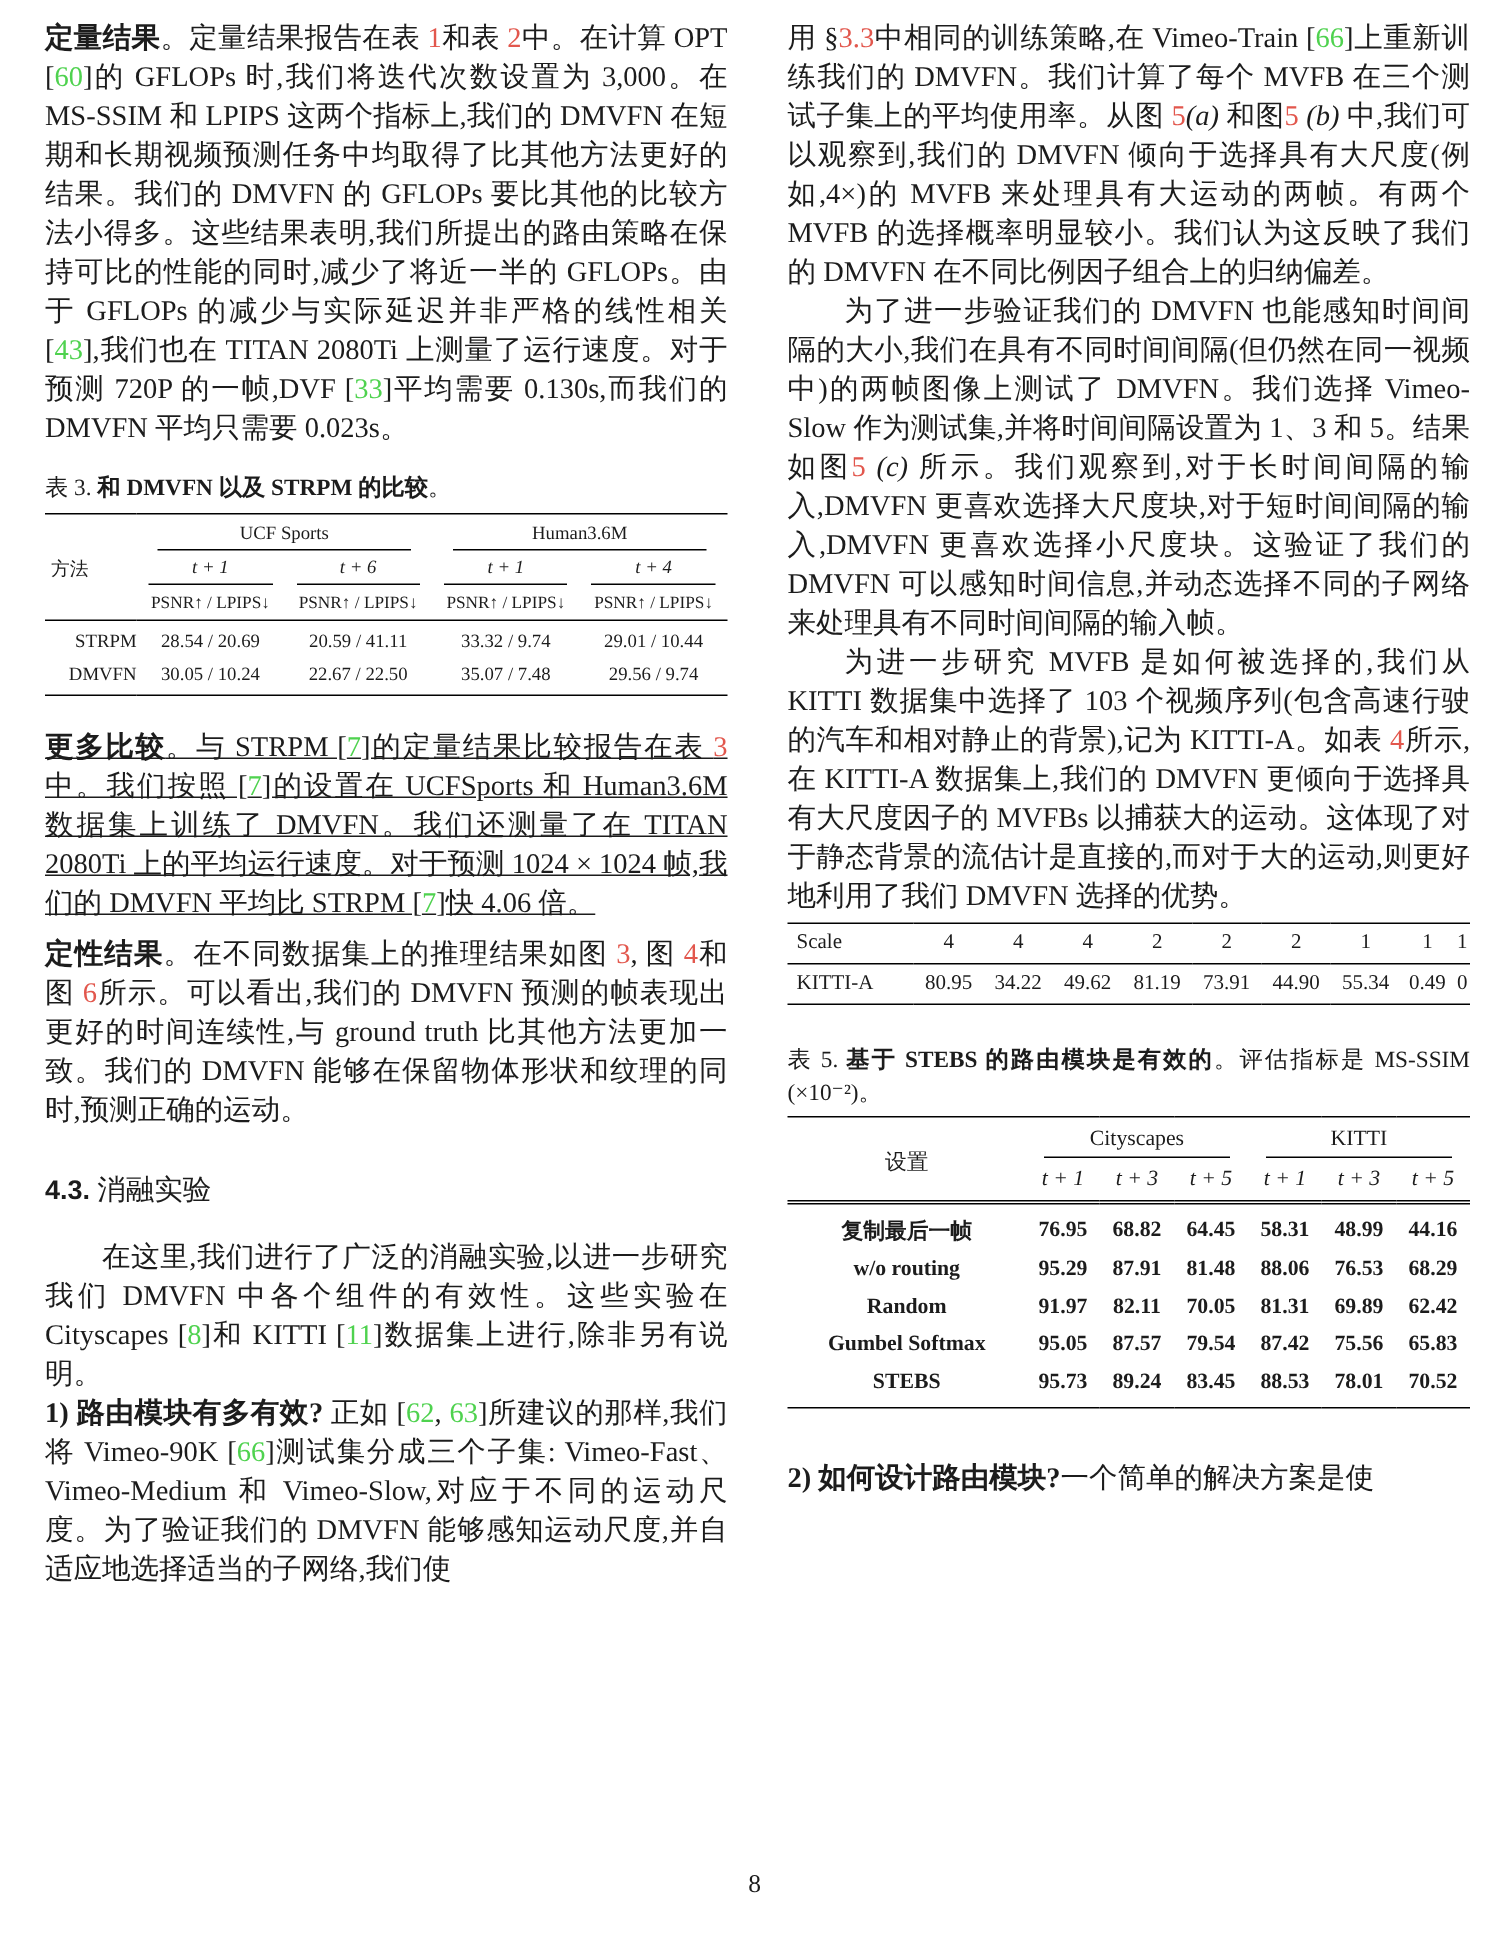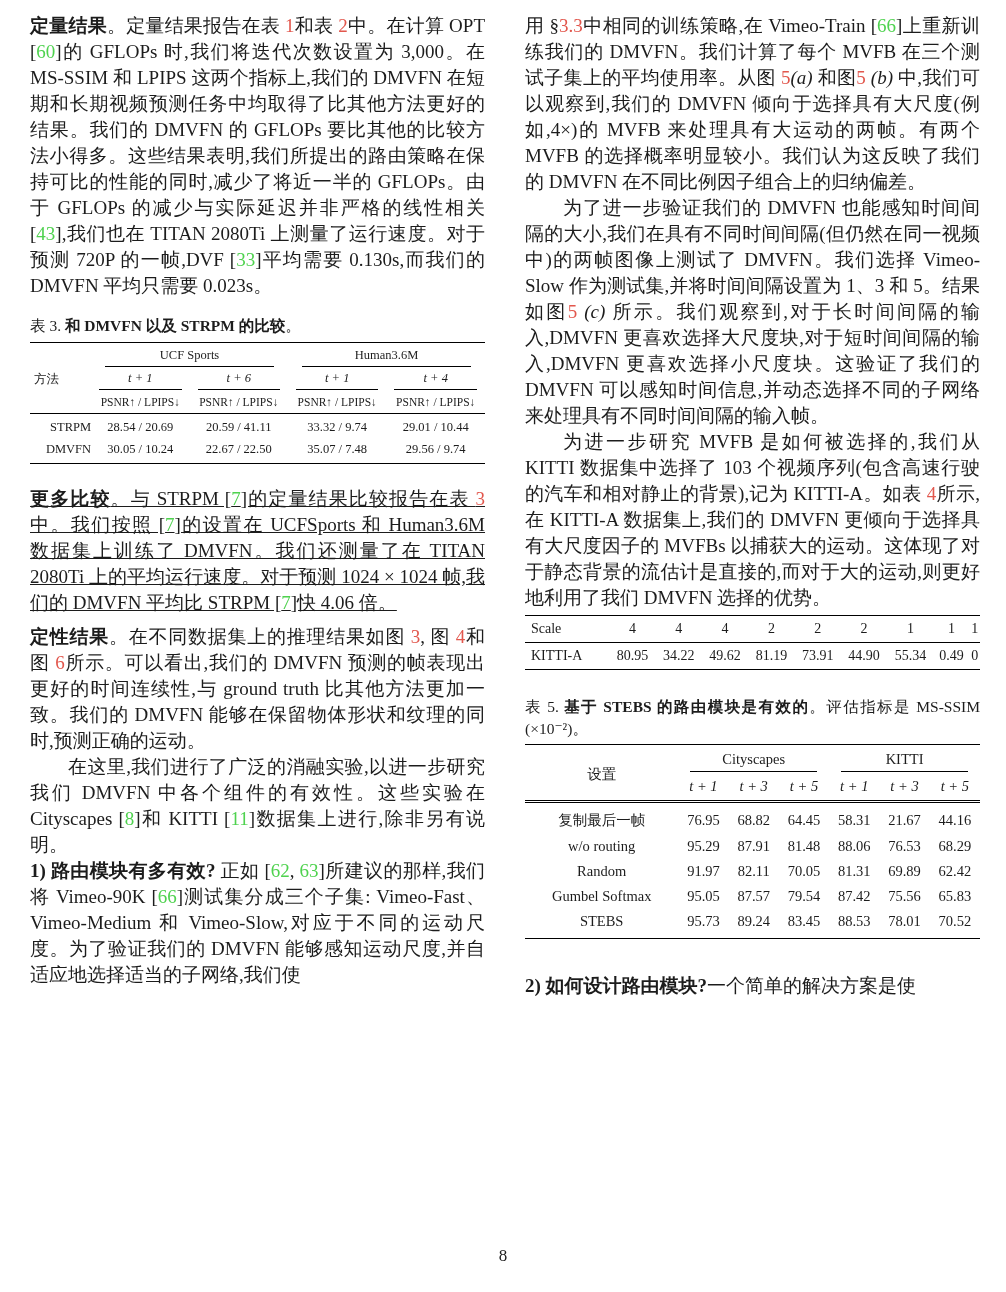--- a/index.html
+++ b/index.html
@@ -53,21 +53,21 @@
   
   .t5-wrap { margin-top:26px; }
   .t5-wrap .caption { margin-bottom:4px; }
   table.t5 { width:100%; border-collapse:collapse; font-size:14.5px;
              border-top:1.4px solid #000; border-bottom:1.4px solid #000; }
   table.t5 th { font-weight:normal; text-align:center; padding:3px 0; }
   table.t5 th.setting { border-bottom:3px double #000; }
   table.t5 tr.grp th { padding-top:6px; }
   table.t5 tr.grp .cmid { margin:0 12px; }
   table.t5 tr.subs th { font-style:italic; border-bottom:3px double #000; padding-bottom:5px; }
-  table.t5 tbody td { text-align:center; padding:4px 0; }
+  table.t5 tbody td { text-align:center; padding:4px 0;font-weight:bold; }
   table.t5 tbody tr:first-child td { padding-top:8px; }
   table.t5 tbody tr:last-child td { padding-bottom:8px; }
 
   h3.sec { font-size:19px; margin:26px 0 20px; font-weight:normal; }
   h3.sec .num { font-weight:bold; font-family:"Liberation Sans","DejaVu Sans",sans-serif; font-size:18px; }
   .sp8  { margin-bottom:8px;text-decoration:underline; }
   .item2 { margin-top:34px; }
 
   .pageno { position:absolute; left:0; right:0; bottom:26px; text-align:center; font-size:17px; }
 </style>
@@ -129,20 +129,24 @@
                 <td>35.07 / 7.48</td>
                 <td>29.56 / 9.74</td>
               </tr>
             </tbody>
         </table>
       </div>
 
       <p class="para sp8"><span class="seg-b">更多比较</span><span>。与 STRPM [</span><span class="seg-g">7</span><span>]的定量结果比较报告在表 </span><span class="seg-r">3</span><span>中。我们按照 [</span><span class="seg-g">7</span><span>]的设置在 UCFSports 和 Human3.6M 数据集上训练了 DMVFN。我们还测量了在 TITAN 2080Ti 上的平均运行速度。对于预测 1024 × 1024 帧,我们的 DMVFN 平均比 STRPM [</span><span class="seg-g">7</span><span>]快 4.06 倍。</span></p>
       <p class="para"><span class="seg-b">定性结果</span><span>。在不同数据集上的推理结果如图 </span><span class="seg-r">3</span><span>, 图 </span><span class="seg-r">4</span><span>和图 </span><span class="seg-r">6</span><span>所示。可以看出,我们的 DMVFN 预测的帧表现出更好的时间连续性,与 ground truth 比其他方法更加一致。我们的 DMVFN 能够在保留物体形状和纹理的同时,预测正确的运动。</span></p>
 
+      <h3 class="sec">
+        <span class="num">4.3.</span>
+        <span>消融实验</span>
+      </h3>
 
       <p class="para ind"><span>在这里,我们进行了广泛的消融实验,以进一步研究我们 DMVFN 中各个组件的有效性。这些实验在 Cityscapes [</span><span class="seg-g">8</span><span>]和 KITTI [</span><span class="seg-g">11</span><span>]数据集上进行,除非另有说明。</span></p>
       <p class="para"><span class="seg-b">1) 路由模块有多有效</span><span class="seg-b">?</span><span> 正如 [</span><span class="seg-g">62</span><span>, </span><span class="seg-g">63</span><span>]所建议的那样,我们将 Vimeo-90K [</span><span class="seg-g">66</span><span>]测试集分成三个子集: Vimeo-Fast、Vimeo-Medium 和 Vimeo-Slow,对应于不同的运动尺度。为了验证我们的 DMVFN 能够感知运动尺度,并自适应地选择适当的子网络,我们使</span></p>
     </div>
 
     <div class="col">
       <p class="para"><span>用 §</span><span class="seg-r">3.3</span><span>中相同的训练策略,在 Vimeo-Train [</span><span class="seg-g">66</span><span>]上重新训练我们的 DMVFN。我们计算了每个 MVFB 在三个测试子集上的平均使用率。从图 </span><span class="seg-r">5</span><span class="seg-i">(a)</span><span> 和图</span><span class="seg-r">5</span><span class="seg-i"> (b)</span><span> 中,我们可以观察到,我们的 DMVFN 倾向于选择具有大尺度(例如,4×)的 MVFB 来处理具有大运动的两帧。有两个 MVFB 的选择概率明显较小。我们认为这反映了我们的 DMVFN 在不同比例因子组合上的归纳偏差。</span></p>
       <p class="para ind"><span>为了进一步验证我们的 DMVFN 也能感知时间间隔的大小,我们在具有不同时间间隔(但仍然在同一视频中)的两帧图像上测试了 DMVFN。我们选择 Vimeo-Slow 作为测试集,并将时间间隔设置为 1、3 和 5。结果如图</span><span class="seg-r">5</span><span class="seg-i"> (c) </span><span>所示。我们观察到,对于长时间间隔的输入,DMVFN 更喜欢选择大尺度块,对于短时间间隔的输入,DMVFN 更喜欢选择小尺度块。这验证了我们的 DMVFN 可以感知时间信息,并动态选择不同的子网络来处理具有不同时间间隔的输入帧。</span></p>
       <p class="para ind"><span>为进一步研究 MVFB 是如何被选择的,我们从 KITTI 数据集中选择了 103 个视频序列(包含高速行驶的汽车和相对静止的背景),记为 KITTI-A。如表 </span><span class="seg-r">4</span><span>所示,在 KITTI-A 数据集上,我们的 DMVFN 更倾向于选择具有大尺度因子的 MVFBs 以捕获大的运动。这体现了对于静态背景的流估计是直接的,而对于大的运动,则更好地利用了我们 DMVFN 选择的优势。</span></p>
 
@@ -199,21 +203,21 @@
               <th>t + 5</th>
             </tr>
           </thead>
           <tbody>
               <tr>
                 <td>复制最后一帧</td>
                 <td>76.95</td>
                 <td>68.82</td>
                 <td>64.45</td>
                 <td>58.31</td>
-                <td>21.67</td>
+                <td>48.99</td>
                 <td>44.16</td>
               </tr>
               <tr>
                 <td>w/o routing</td>
                 <td>95.29</td>
                 <td>87.91</td>
                 <td>81.48</td>
                 <td>88.06</td>
                 <td>76.53</td>
                 <td>68.29</td>

